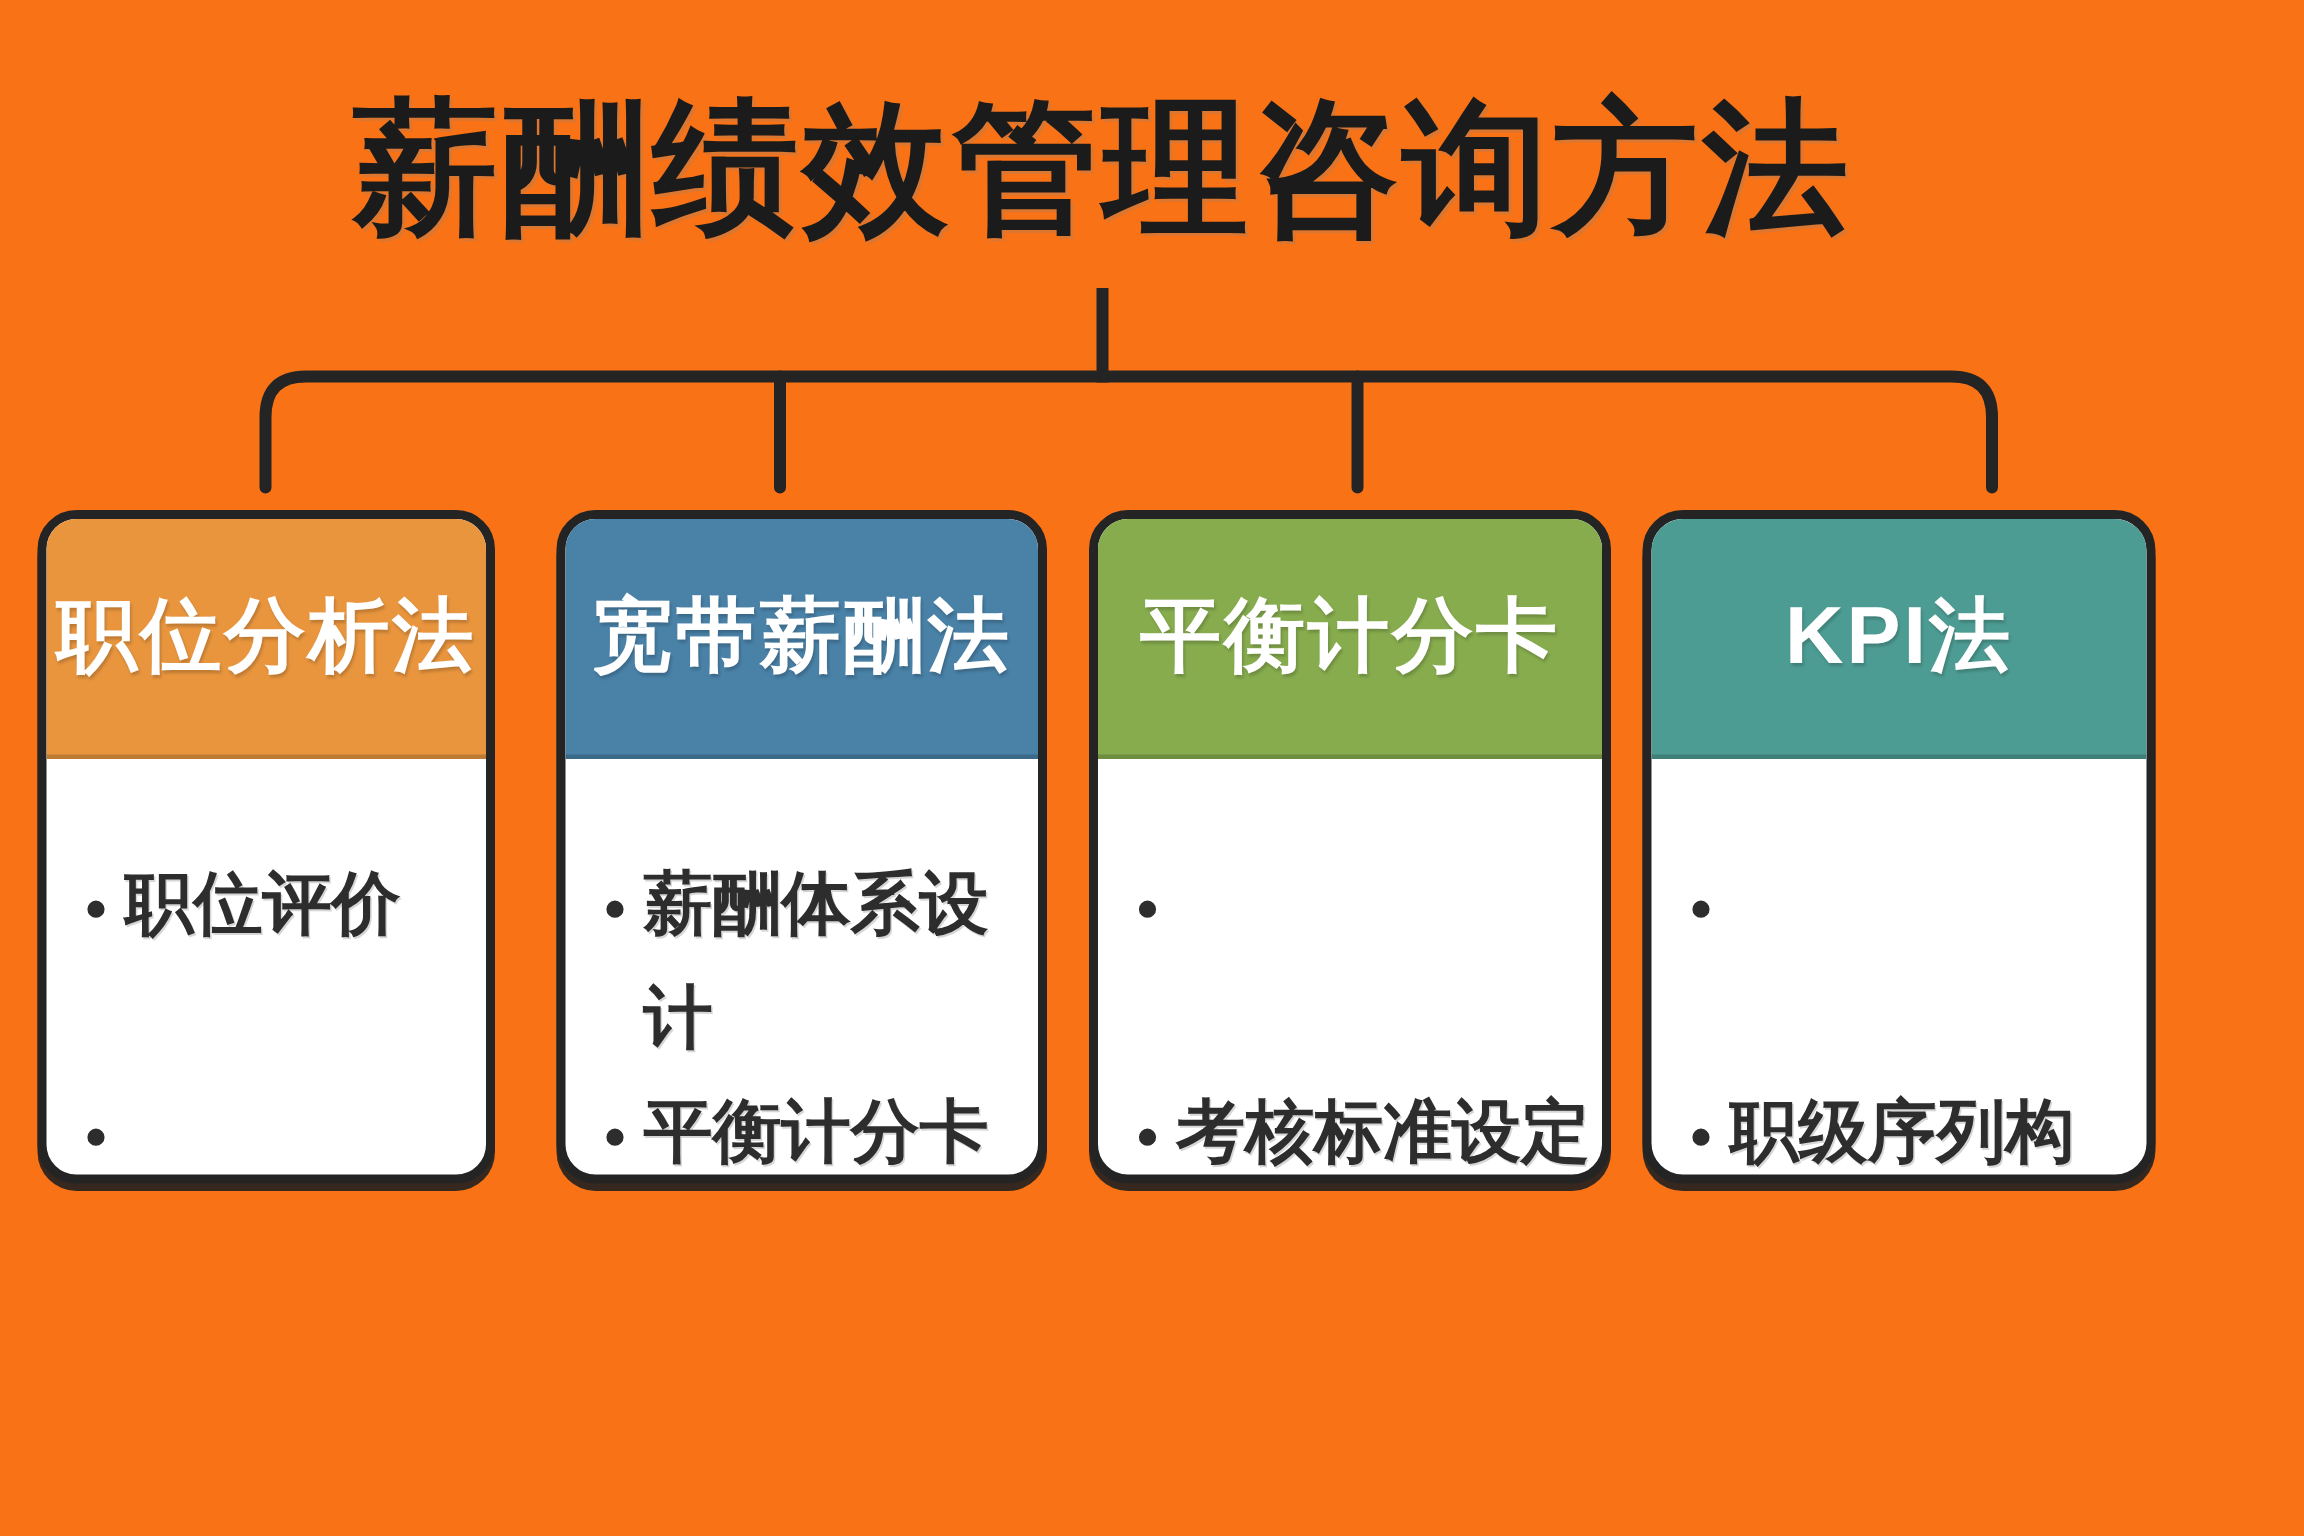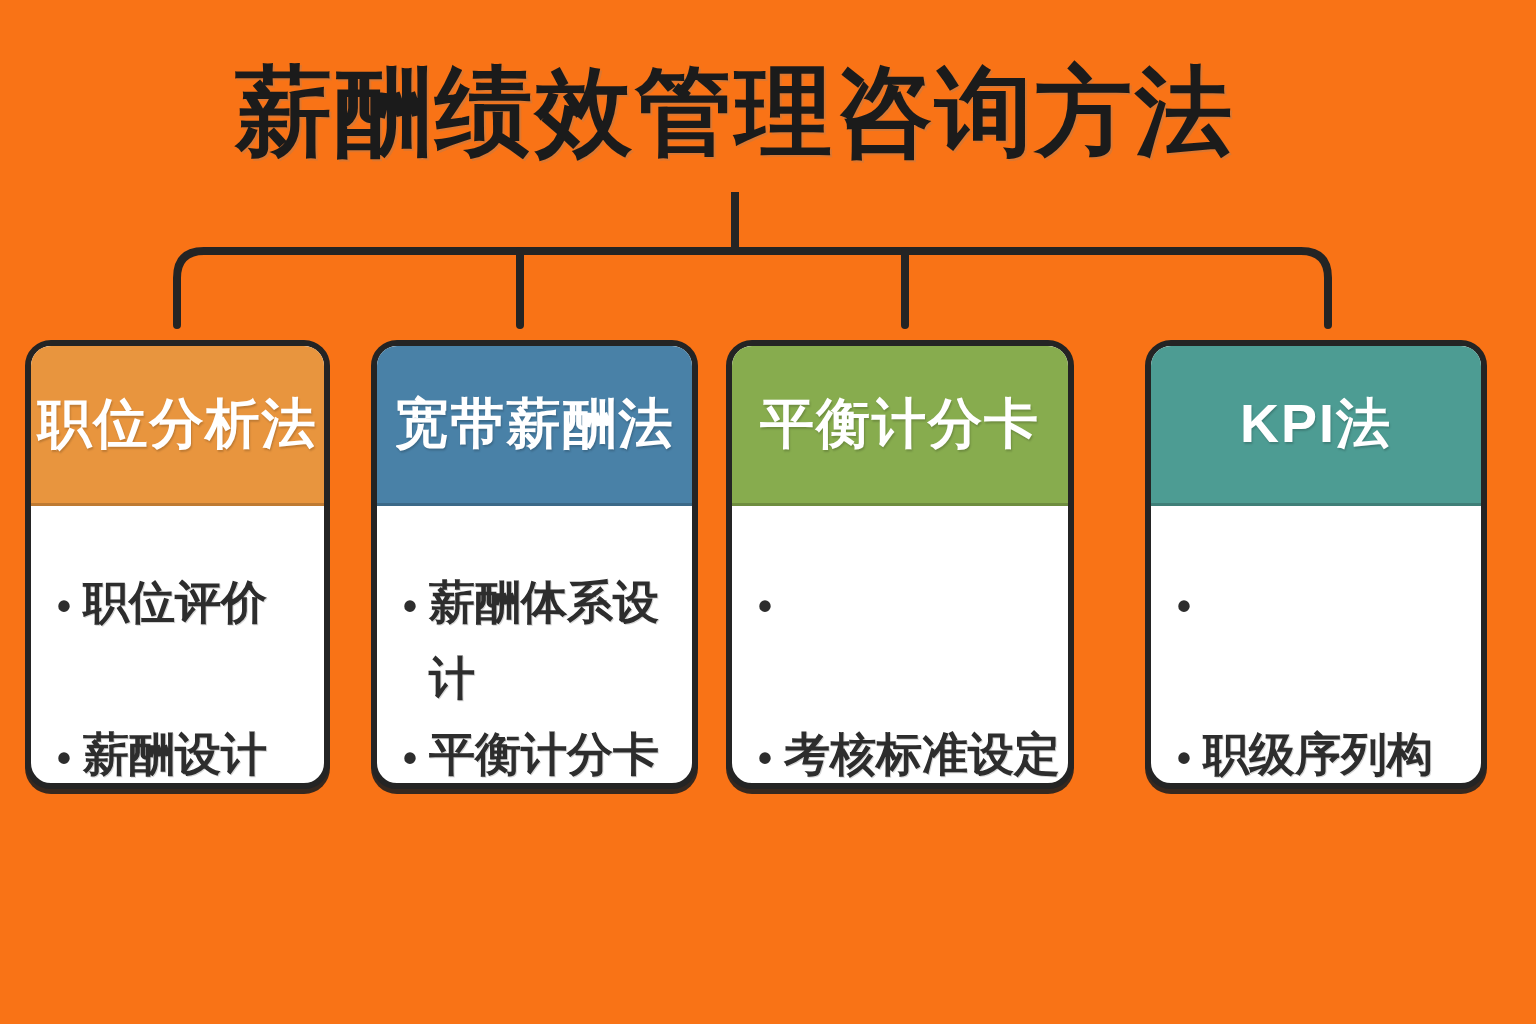--- a/index.html
+++ b/index.html
@@ -46,21 +46,21 @@
     border: 6px solid #242424;
     border-radius: 26px;
     box-shadow: 0 5px 0 rgba(32,32,32,0.9);
     overflow: hidden;
     display: flex;
     flex-direction: column;
   }
   .card-1 { left: 25px;   width: 305px; }
   .card-2 { left: 371px;  width: 327px; }
   .card-3 { left: 726px;  width: 348px; }
-  .card-4 { left: 1145px; width: 342px; }
+  .card-4 { left: 1095px; width: 342px; border-radius: 27px; }
   .card-header {
     height: 157px;
     flex: 0 0 157px;
     display: flex;
     align-items: center;
     justify-content: center;
     color: #ffffff;
     font-size: 54px;
     font-weight: 800;
     letter-spacing: 2px;
@@ -114,21 +114,20 @@
 
   <div class="card card-1">
     <div class="card-header" style="background-color: rgb(232, 149, 62);">职位分析法</div>
     <div class="card-body">
       <div class="bullet-item">
         <span class="bullet-dot">•</span>
         <span class="bullet-text">职位评价</span>
       </div>
       <div class="bullet-item">
         <span class="bullet-dot">•</span>
-        <span class="bullet-text">薪酬设计</span>
       </div>
     </div>
   </div>
 
   <div class="card card-2">
     <div class="card-header" style="background-color: rgb(73, 129, 167);">宽带薪酬法</div>
     <div class="card-body tight">
       <div class="bullet-item">
         <span class="bullet-dot">•</span>
         <span class="bullet-text">薪酬体系设计</span>

